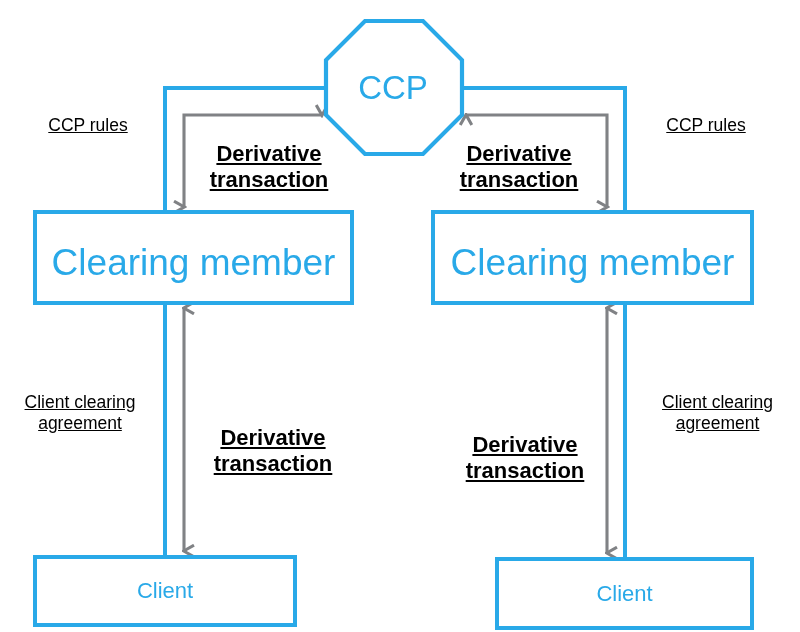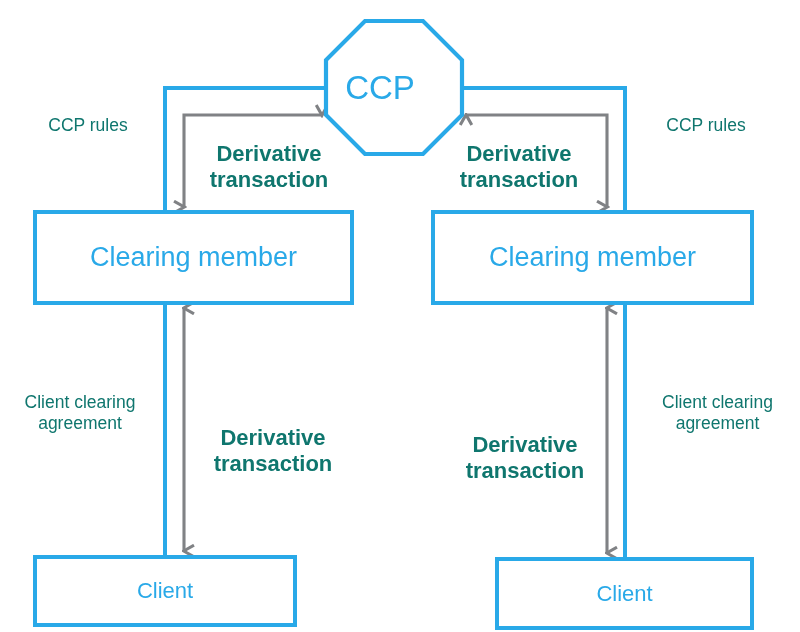--- a/index.html
+++ b/index.html
@@ -29,39 +29,40 @@
     position: absolute;
     color: #29a9e8;
     font-family: "Liberation Sans", sans-serif;
     font-weight: 400;
     white-space: nowrap;
     text-align: center;
     pointer-events: none;
   }
   .edge-label {
     position: absolute;
-    color: #0f766e;
+    color: #000000;
     font-family: "Liberation Sans", sans-serif;
     text-align: center;
     line-height: 1.18;
     white-space: pre-line;
+    text-decoration: underline;
   }
   .edge-label.plain {
     font-weight: 400;
     font-size: 17.5px;
   }
   .edge-label.bold {
     font-weight: 700;
     font-size: 22px;
   }
   .ccp-label {
     font-size: 33px;
   }
   .cm-label {
-    font-size: 27px;
+    font-size: 37px;
   }
   .client-label {
     font-size: 22px;
   }
   .hit-box {
     position: absolute;
   }
 </style>
 </head>
 <body>
@@ -101,21 +102,21 @@
 
     <rect x="35" y="212" width="317" height="91" fill="#ffffff" stroke="#29a9e8" stroke-width="4"></rect>
 
     <rect x="433" y="212" width="319" height="91" fill="#ffffff" stroke="#29a9e8" stroke-width="4"></rect>
 
     <rect x="35" y="557" width="260" height="68" fill="#ffffff" stroke="#29a9e8" stroke-width="4"></rect>
 
     <rect x="497" y="559" width="255" height="69" fill="#ffffff" stroke="#29a9e8" stroke-width="4"></rect>
   </svg>
 
-  <div class="node-label ccp-label" style="left:312px; top:69px; width:136px;">CCP</div>
+  <div class="node-label ccp-label" style="left:325px; top:69px; width:136px;">CCP</div>
 
   <div class="node-label cm-label" style="left:35px; top:242px; width:317px;">Clearing member</div>
 
   <div class="node-label cm-label" style="left:433px; top:242px; width:319px;">Clearing member</div>
 
   <div class="node-label client-label" style="left:35px; top:578px; width:260px;">Client</div>
 
   <div class="node-label client-label" style="left:497px; top:581px; width:255px;">Client</div>
 
   <div class="edge-label plain" style="left:22px; top:115px; width:132px;">CCP rules</div>

